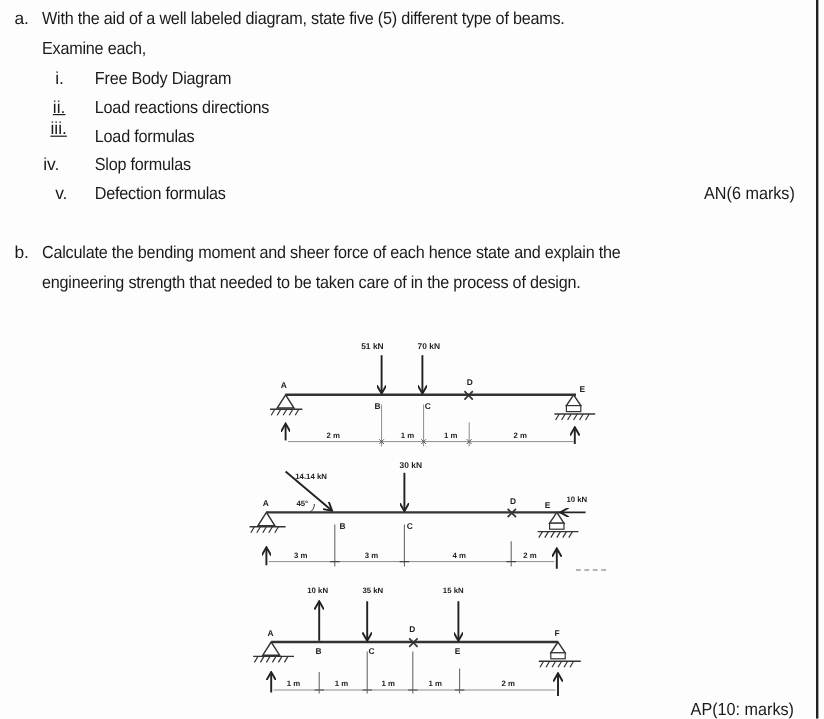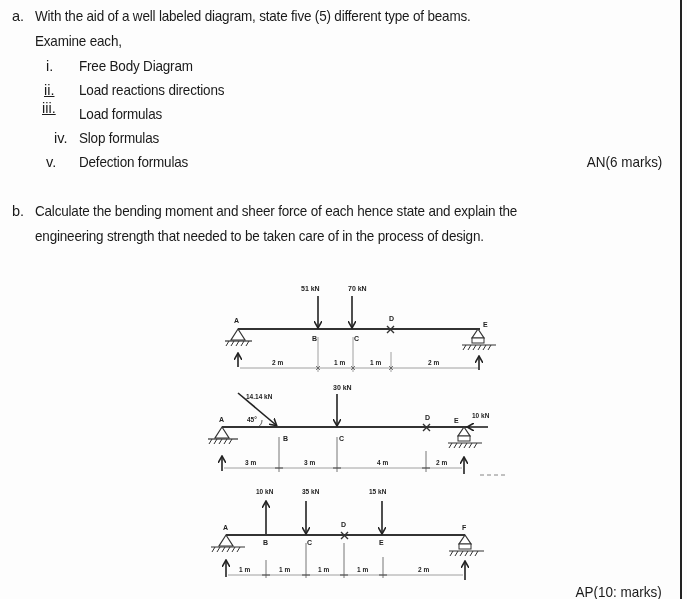--- a/index.html
+++ b/index.html
@@ -42,21 +42,21 @@
 
   <span class="marker" style="left:46px; top:58px;">i.</span>
   <span class="line" style="left:79px; top:58px;">Free Body Diagram</span>
 
   <span class="marker" style="left:44px; top:82px;text-decoration:underline;">ii.</span>
   <span class="line" style="left:79px; top:82px;">Load reactions directions</span>
 
   <span class="marker" style="left:42px; top:100px;text-decoration:underline;">iii.</span>
   <span class="line" style="left:79px; top:106px;">Load formulas</span>
 
-  <span class="marker" style="left:54px; top:130px;">iv.</span>
+  <span class="marker" style="left:36px; top:130px;">iv.</span>
   <span class="line" style="left:79px; top:130px;">Slop formulas</span>
 
   <span class="marker" style="left:46px; top:154px;">v.</span>
   <span class="line" style="left:79px; top:154px;">Defection formulas</span>
 
   <span class="marks" style="right:25px; top:154px;">AN(6 marks)</span>
 
   <span class="marker" style="left:12px; top:203px;">b.</span>
   <span class="line" style="left:35px; top:203px;">Calculate the bending moment and sheer force of each hence state and explain the</span>
   <span class="line" style="left:35px; top:228px;">engineering strength that needed to be taken care of in the process of design.</span>

